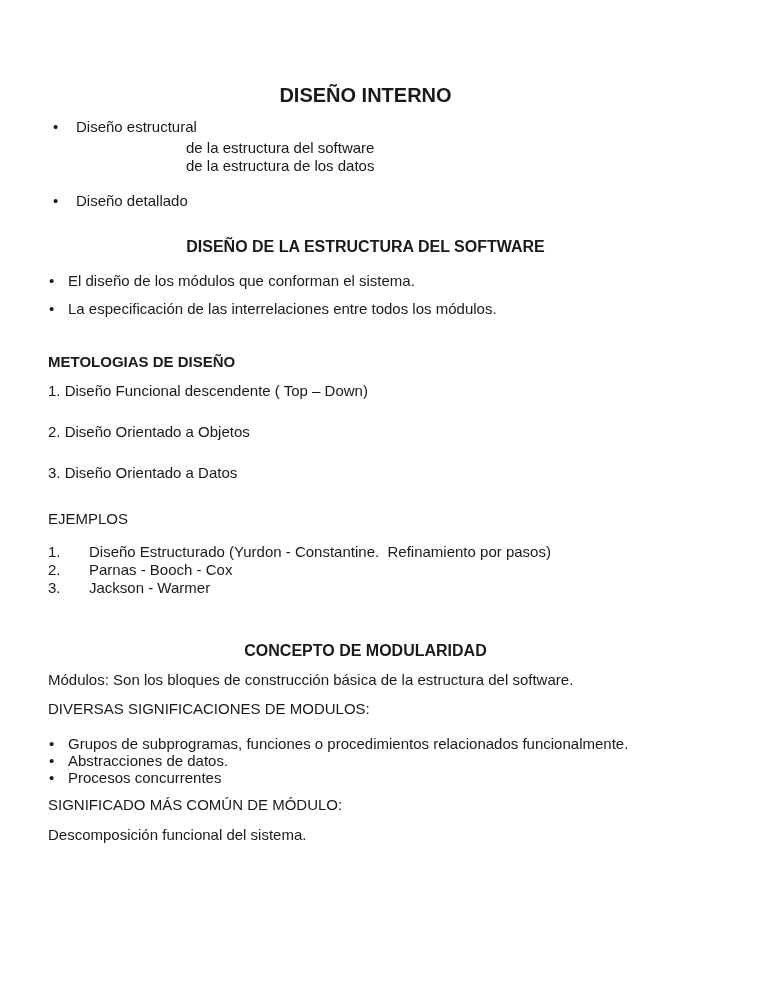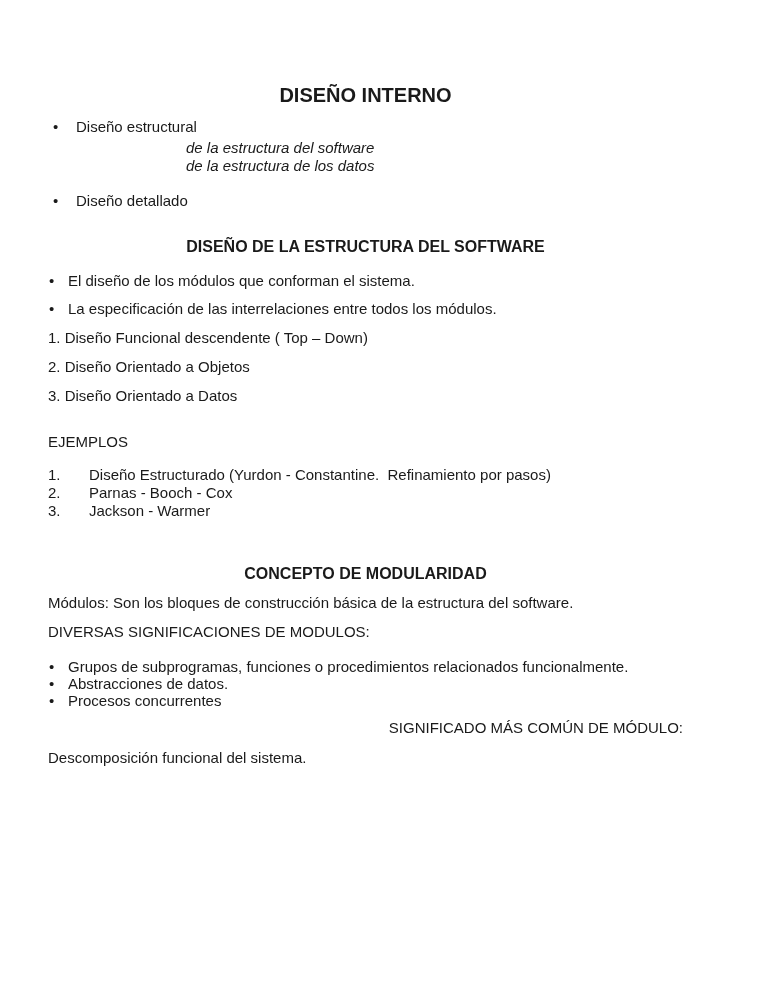--- a/index.html
+++ b/index.html
@@ -30,53 +30,53 @@
     text-align: center;
     margin: 0;
   }
   .heading-software { margin-top: 27px; }
   .heading-concepto { margin-top: 44px; }
 
   
   .b1-item { position: relative; padding-left: 28px; }
   .b1-item::before { content: "\2022"; position: absolute; left: 5px; }
   .sub-indent { padding-left: 138px; margin-top: 3px; }
-  .sub-line { line-height: 18px; font-style: italic; }
+  .sub-line { line-height: 18px; }
   .b1-item-2 { margin-top: 17px; }
 
   
   .group2 { margin-top: 15px; }
   .b-item { position: relative; padding-left: 20px; }
   .b-item::before { content: "\2022"; position: absolute; left: 1px; }
   .group2 .b-item + .b-item { margin-top: 10px; }
 
   .bold-label { font-weight: bold; margin-top: 35px; line-height: 18px; }
 
   
   .num-loose { margin-top: 11px; }
   .nl-item { line-height: 18px; }
-  .nl-item + .nl-item { margin-top: 11px; }
+  .nl-item + .nl-item { margin-top: 23px; }
 
   .plain-label { margin-top: 28px; line-height: 18px; }
 
   
   .num-tight { margin-top: 15px; }
   .nt-item { display: flex; line-height: 18px; }
   .nt-num { width: 41px; flex: none; }
   .nt-text { flex: 1; white-space: pre-wrap; }
 
   .para { margin-top: 11px; line-height: 18px; }
   .para-def { margin-top: 10px; }
 
   
   .group3 { margin-top: 17px; line-height: 17px; }
   .group3 .b-item { text-align: justify; }
   .group3 .b-item::before { left: 1px; }
 
-  .para-signif { margin-top: 10px; text-align: right; }
+  .para-signif { margin-top: 10px; }
   .para-final { margin-top: 12px; }
 </style>
 </head>
 <body>
 
 <div class="page">
 
   <h1 class="doc-title">DISEÑO INTERNO</h1>
 
   <div>
@@ -92,20 +92,21 @@
     </div>
   </div>
 
   <h2 class="section-heading heading-software">DISEÑO DE LA ESTRUCTURA DEL SOFTWARE</h2>
 
   <div class="group2">
     <div class="b-item">El diseño de los módulos que conforman el sistema.</div>
     <div class="b-item">La especificación de las interrelaciones entre todos los módulos.</div>
   </div>
 
+  <div class="bold-label">METOLOGIAS DE DISEÑO</div>
 
   <div class="num-loose">
     <div class="nl-item"><span>1.</span> <span>Diseño Funcional descendente ( Top – Down)</span></div>
     <div class="nl-item"><span>2.</span> <span>Diseño Orientado a Objetos</span></div>
     <div class="nl-item"><span>3.</span> <span>Diseño Orientado a Datos</span></div>
   </div>
 
   <div class="plain-label">EJEMPLOS</div>
 
   <div class="num-tight">

